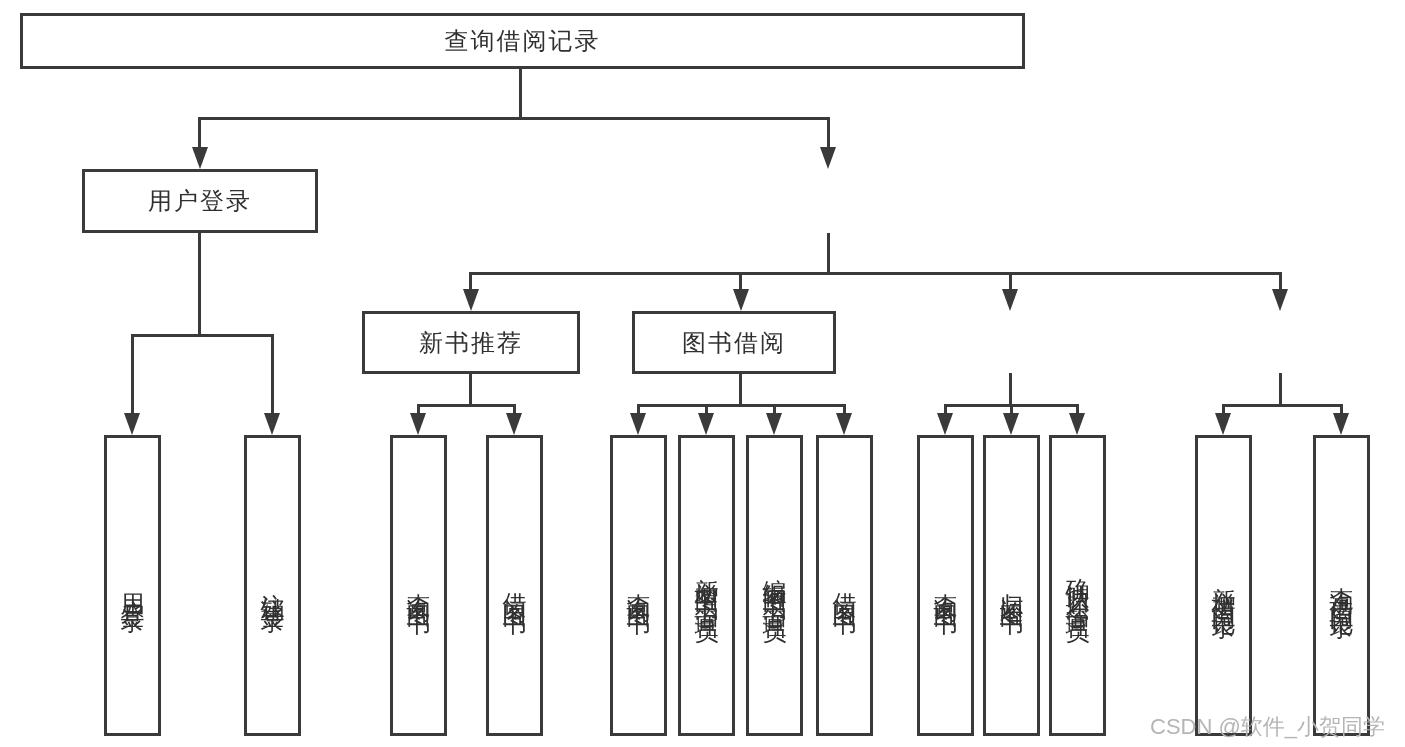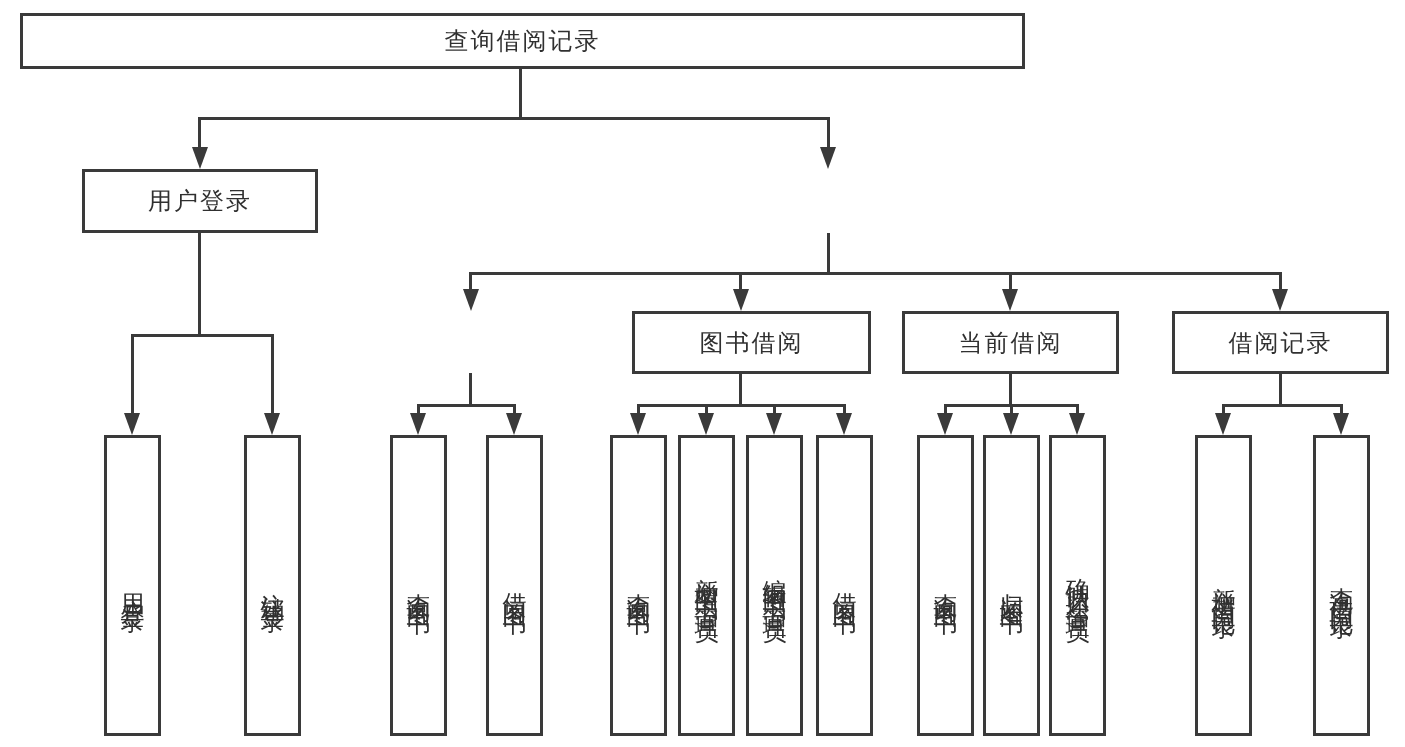--- a/index.html
+++ b/index.html
@@ -116,28 +116,25 @@
   <div class="hl" style="left:470px; top:272px; width:812px;"></div>
   <div class="vl" style="left:469px; top:272px; height:19px;"></div>
   <div class="arrow" style="left:463px; top:289px;"></div>
   <div class="vl" style="left:739px; top:272px; height:19px;"></div>
   <div class="arrow" style="left:733px; top:289px;"></div>
   <div class="vl" style="left:1009px; top:272px; height:19px;"></div>
   <div class="arrow" style="left:1002px; top:289px;"></div>
   <div class="vl" style="left:1279px; top:272px; height:19px;"></div>
   <div class="arrow" style="left:1272px; top:289px;"></div>
 
-  <div class="node" style="left:632px; top:311px; width:239px; height:63px;">
+  <div class="node" style="left:362px; top:311px; width:218px; height:63px;">
+    <span class="lbl">新书推荐</span>
+  </div>
+  <div class="node" style="left:632px; top:311px; width:204px; height:63px;">
     <span class="lbl">图书借阅</span>
-  </div>
-  <div class="node" style="left:902px; top:311px; width:217px; height:63px;">
-    <span class="lbl">当前借阅</span>
-  </div>
-  <div class="node" style="left:1172px; top:311px; width:217px; height:63px;">
-    <span class="lbl">借阅记录</span>
   </div>
 
   <div class="vl" style="left:469px; top:373px; height:33px;"></div>
   <div class="hl" style="left:418px; top:404px; width:98px;"></div>
   <div class="vl" style="left:417px; top:404px; height:11px;"></div>
   <div class="arrow" style="left:410px; top:413px;"></div>
   <div class="vl" style="left:513px; top:404px; height:11px;"></div>
   <div class="arrow" style="left:506px; top:413px;"></div>
 
   <div class="vl" style="left:739px; top:373px; height:33px;"></div>
@@ -204,14 +201,15 @@
     <span class="vlbl">确认归还（管理员）</span>
   </div>
 
   <div class="leaf" style="left:1195px;">
     <span class="vlbl">新增借阅记录</span>
   </div>
   <div class="leaf" style="left:1313px;">
     <span class="vlbl">查询借阅记录</span>
   </div>
 
+  <div class="watermark">CSDN @软件_小贺同学</div>
 
 </div>
 
 </body></html>

